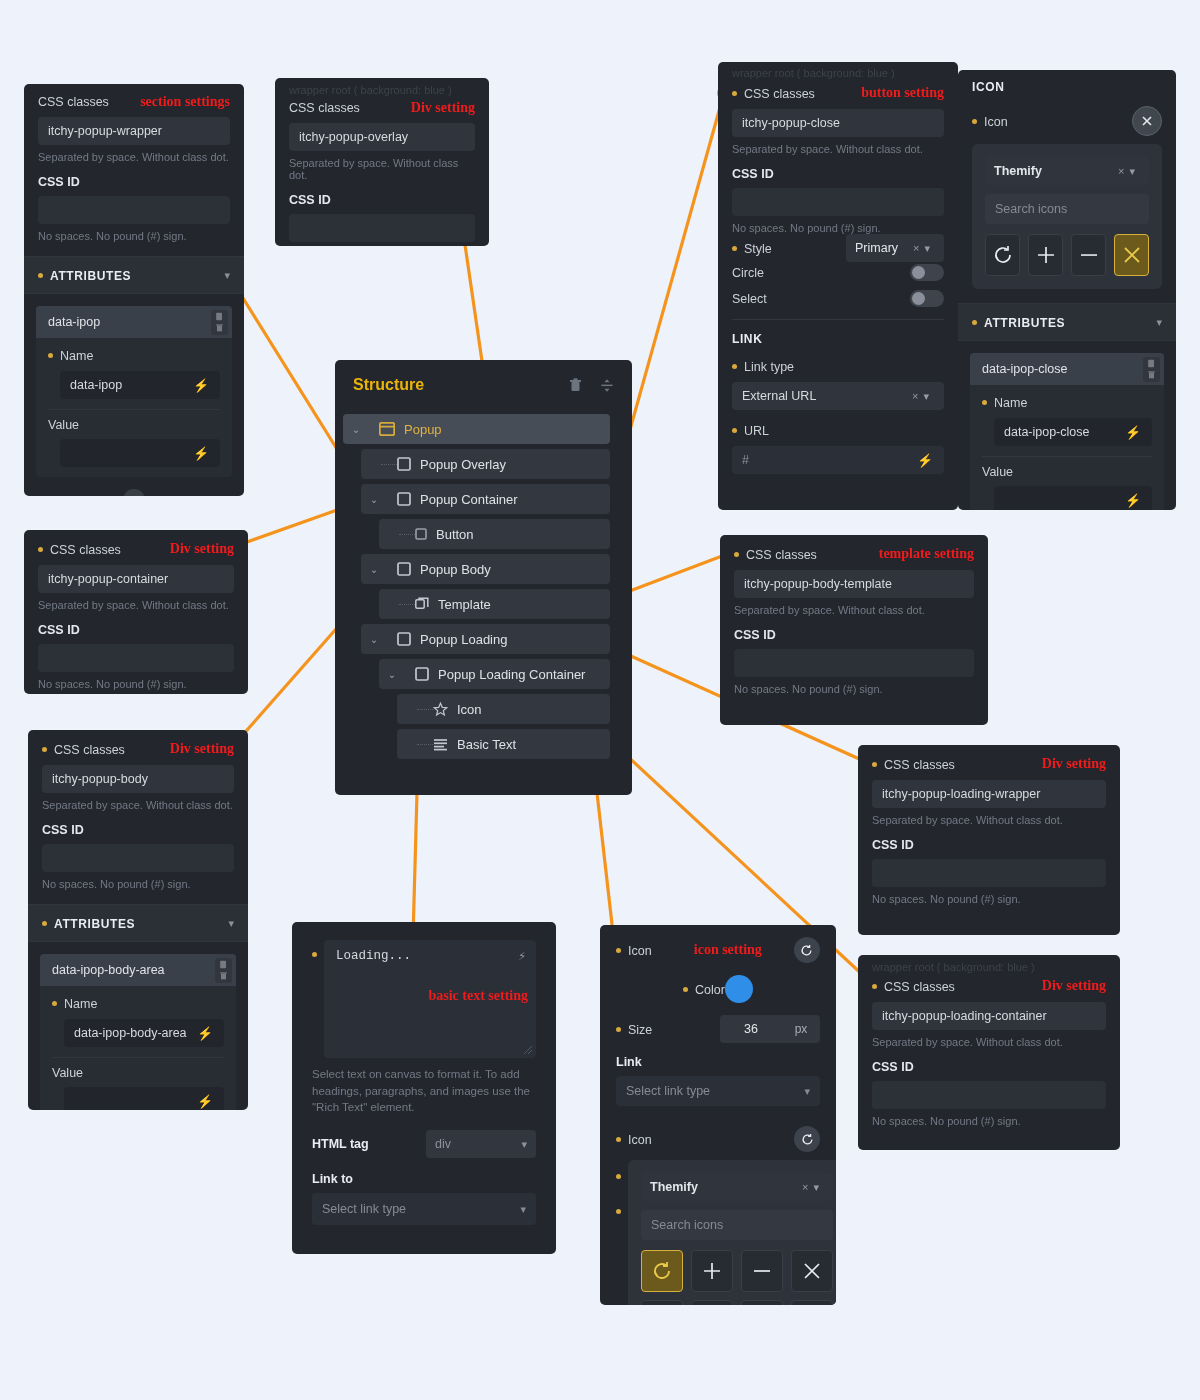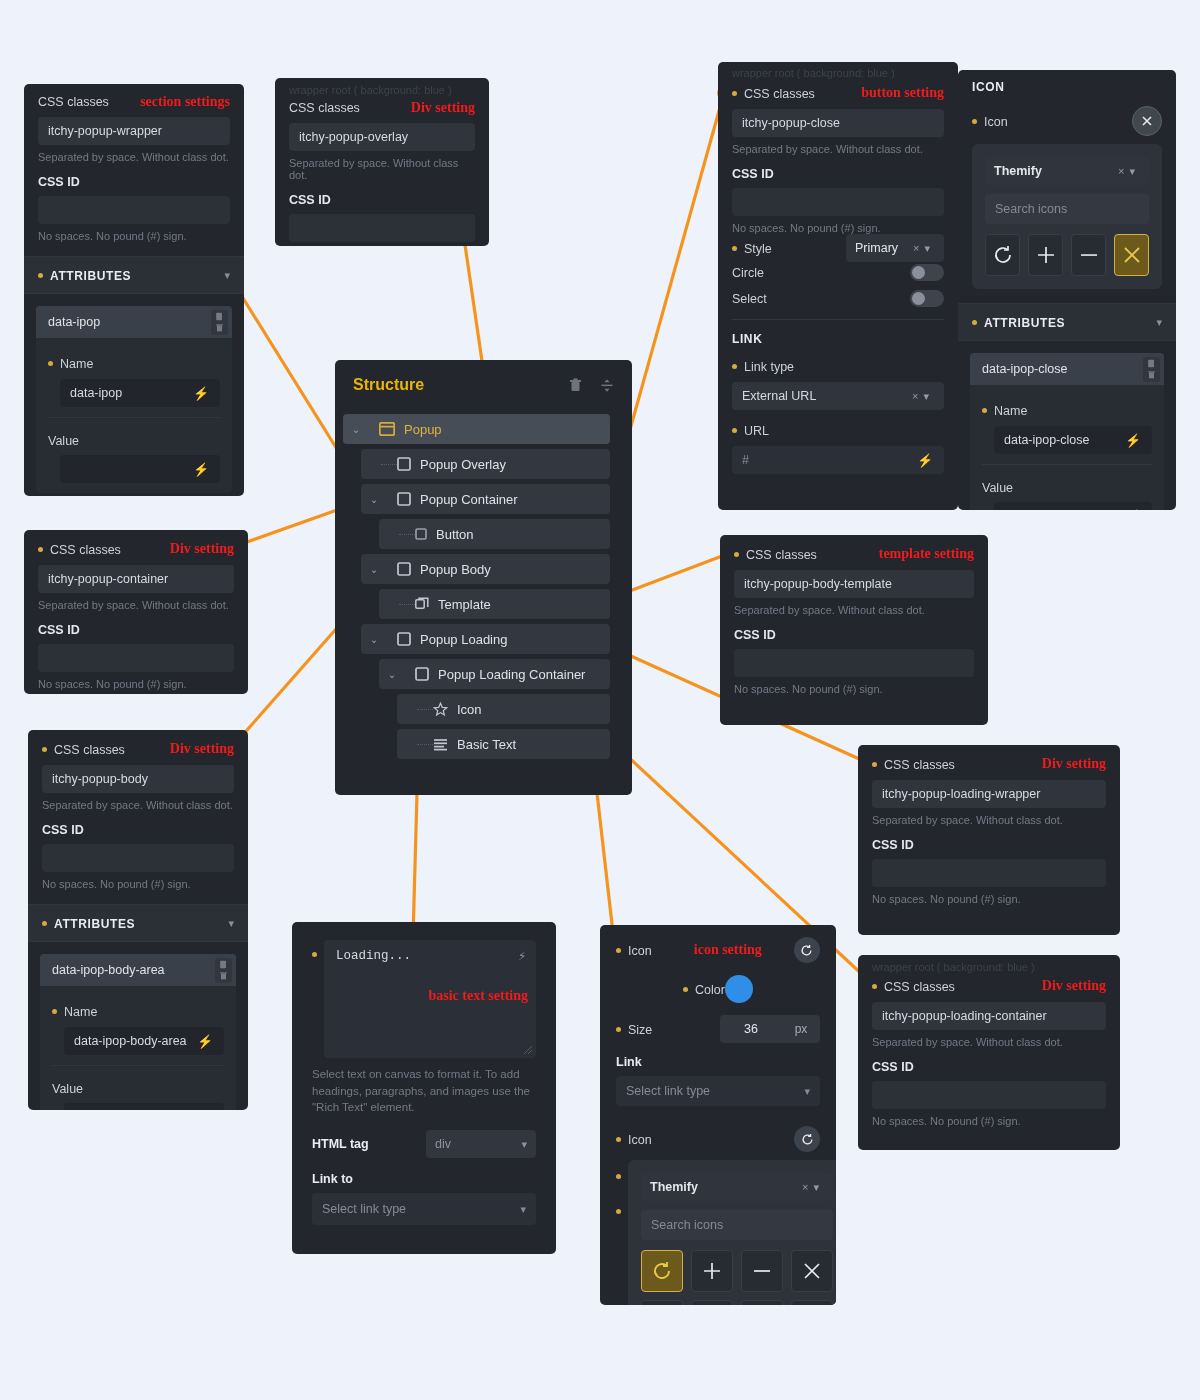--- a/index.html
+++ b/index.html
@@ -43,21 +43,21 @@
   }
   .chev{ color:#8b909a;font-size:11px; }
   .attr-card{ background:#282c33;border-radius:4px;margin:12px; }
   .attr-head{
     background:#3a4049;border-radius:4px 4px 0 0;height:32px;
     display:flex;align-items:center;justify-content:space-between;
     padding:0 4px 0 12px;font-size:12.5px;color:#dfe3e9;
   }
   .attr-icons{ display:flex;flex-direction:column;gap:1px;background:#32363e;border-radius:3px;padding:2px 4px; }
   .mini{ width:9px;height:10px;opacity:.55; }
-  .attr-sub{ padding:16px 12px 10px; }
+  .attr-sub{ padding:8px 12px 10px; }
   .bolt{ position:absolute;right:10px;color:#8e939c;font-size:13px; }
   .red{
     color:#f01b1b;font-weight:bold;font-size:14px;
     font-family:"Liberation Serif", serif;
   }
   
   #structure{ left:335px; top:360px; width:297px; height:435px; background:#23262d; }
   .st-head{ display:flex;align-items:center;justify-content:space-between;padding:16px 18px 0 18px; }
   .st-title{ font-size:16px;font-weight:bold;color:#eab308; }
   .tree{ margin-top:20px; }

